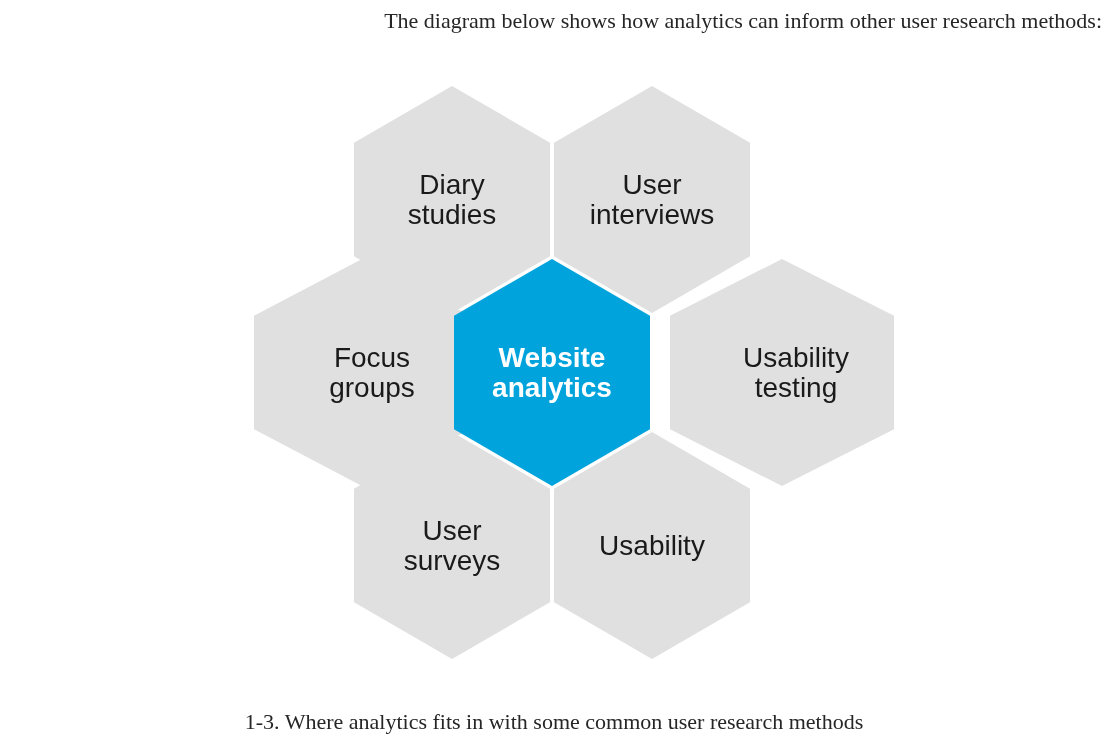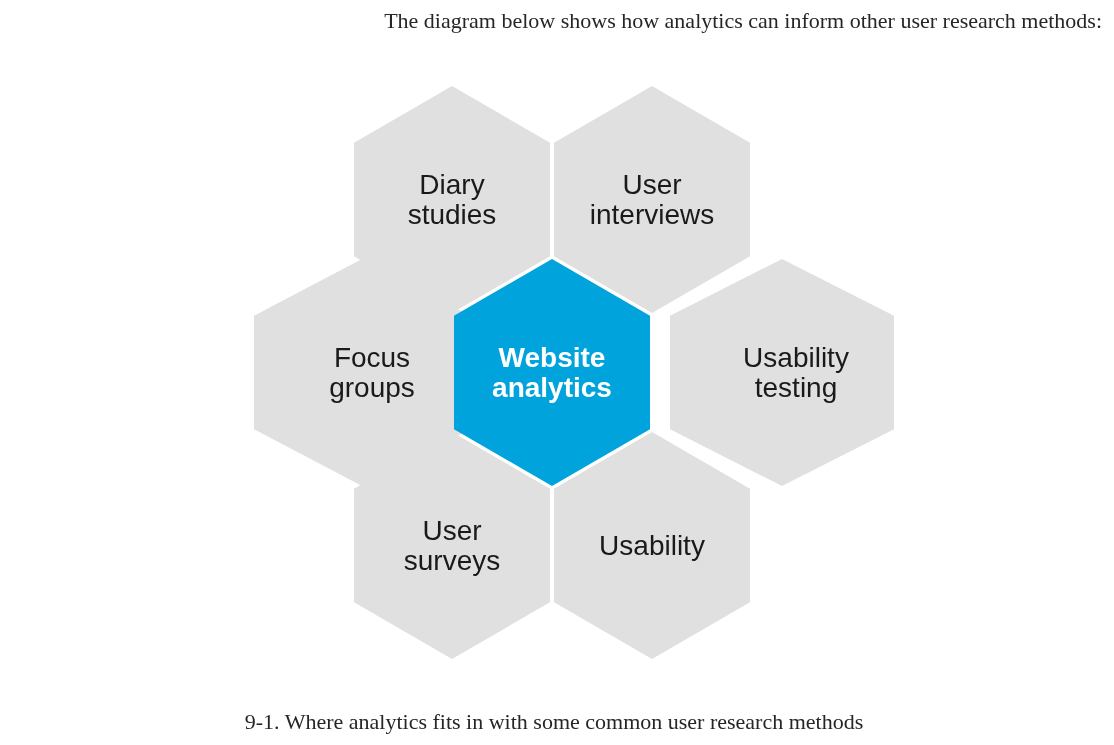--- a/index.html
+++ b/index.html
@@ -117,15 +117,15 @@
       <span class="hex-label">User
 surveys</span>
     </div>
 
     <div class="hex pos-personas">
       <span class="hex-label">Usability</span>
     </div>
 
   </div>
 
-  <div class="caption">9-1. Where analytics fits in with some common user research methods</div>
+  <div class="caption">1-3. Where analytics fits in with some common user research methods</div>
 
 </div>
 
 </body></html>

